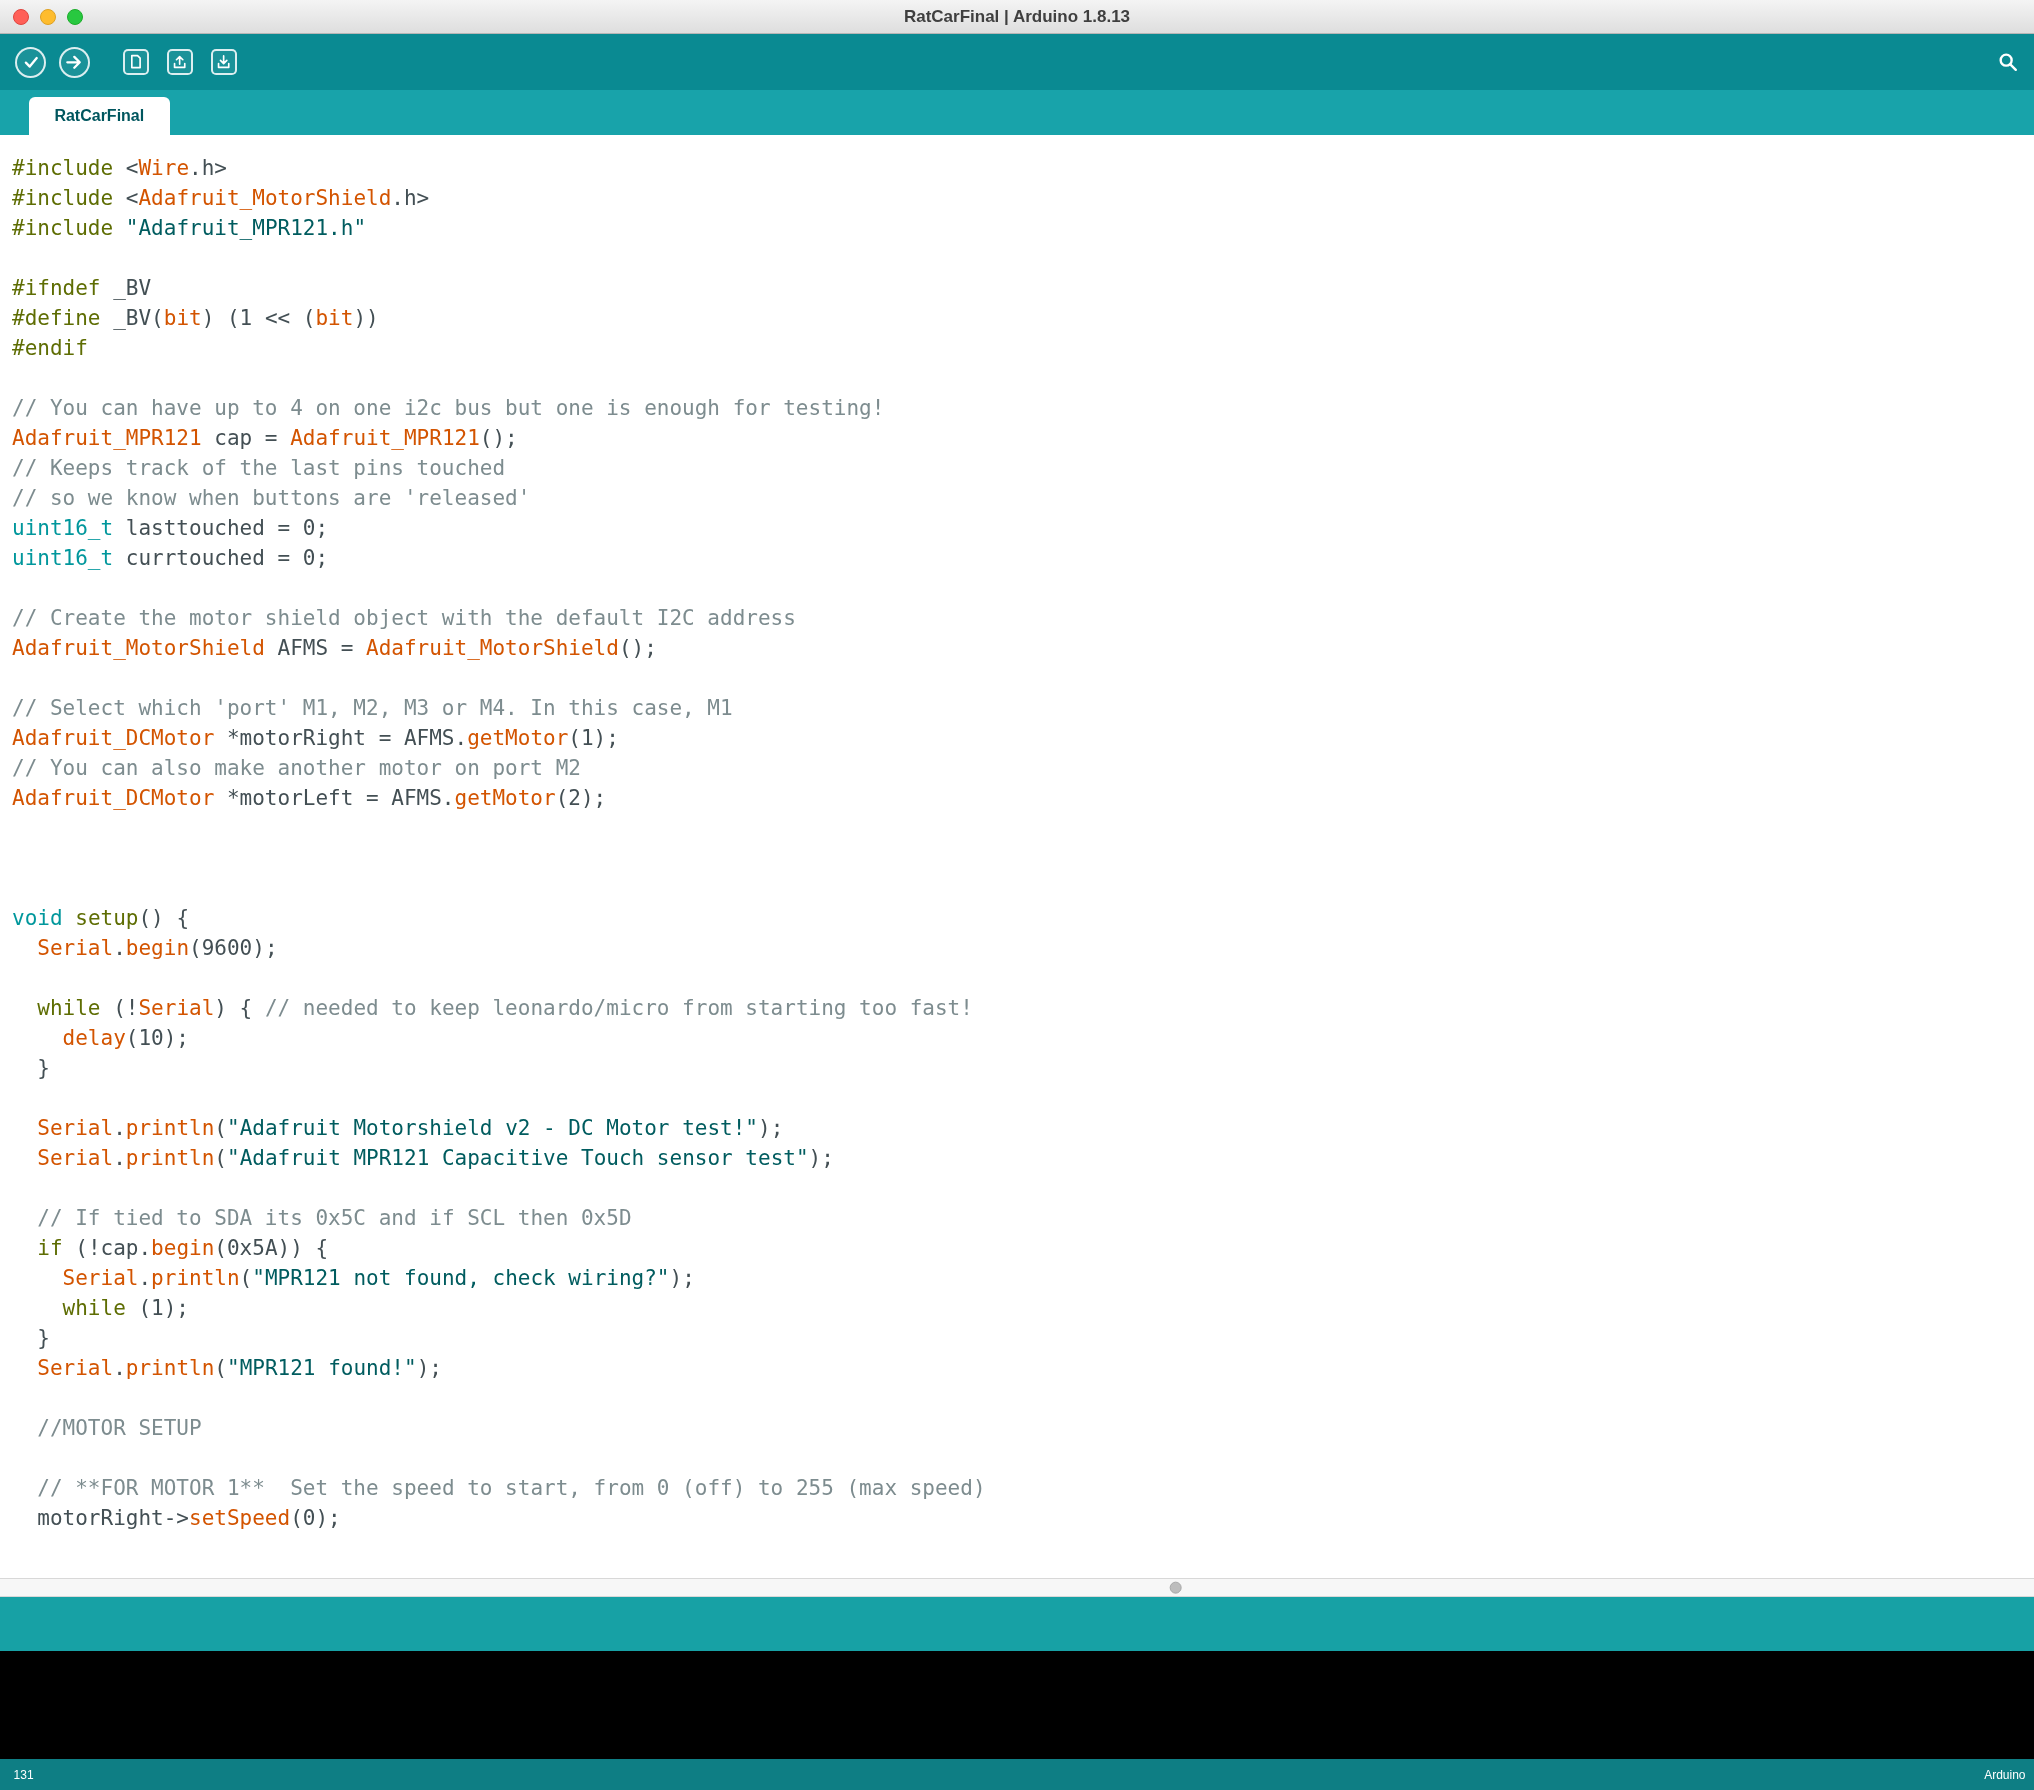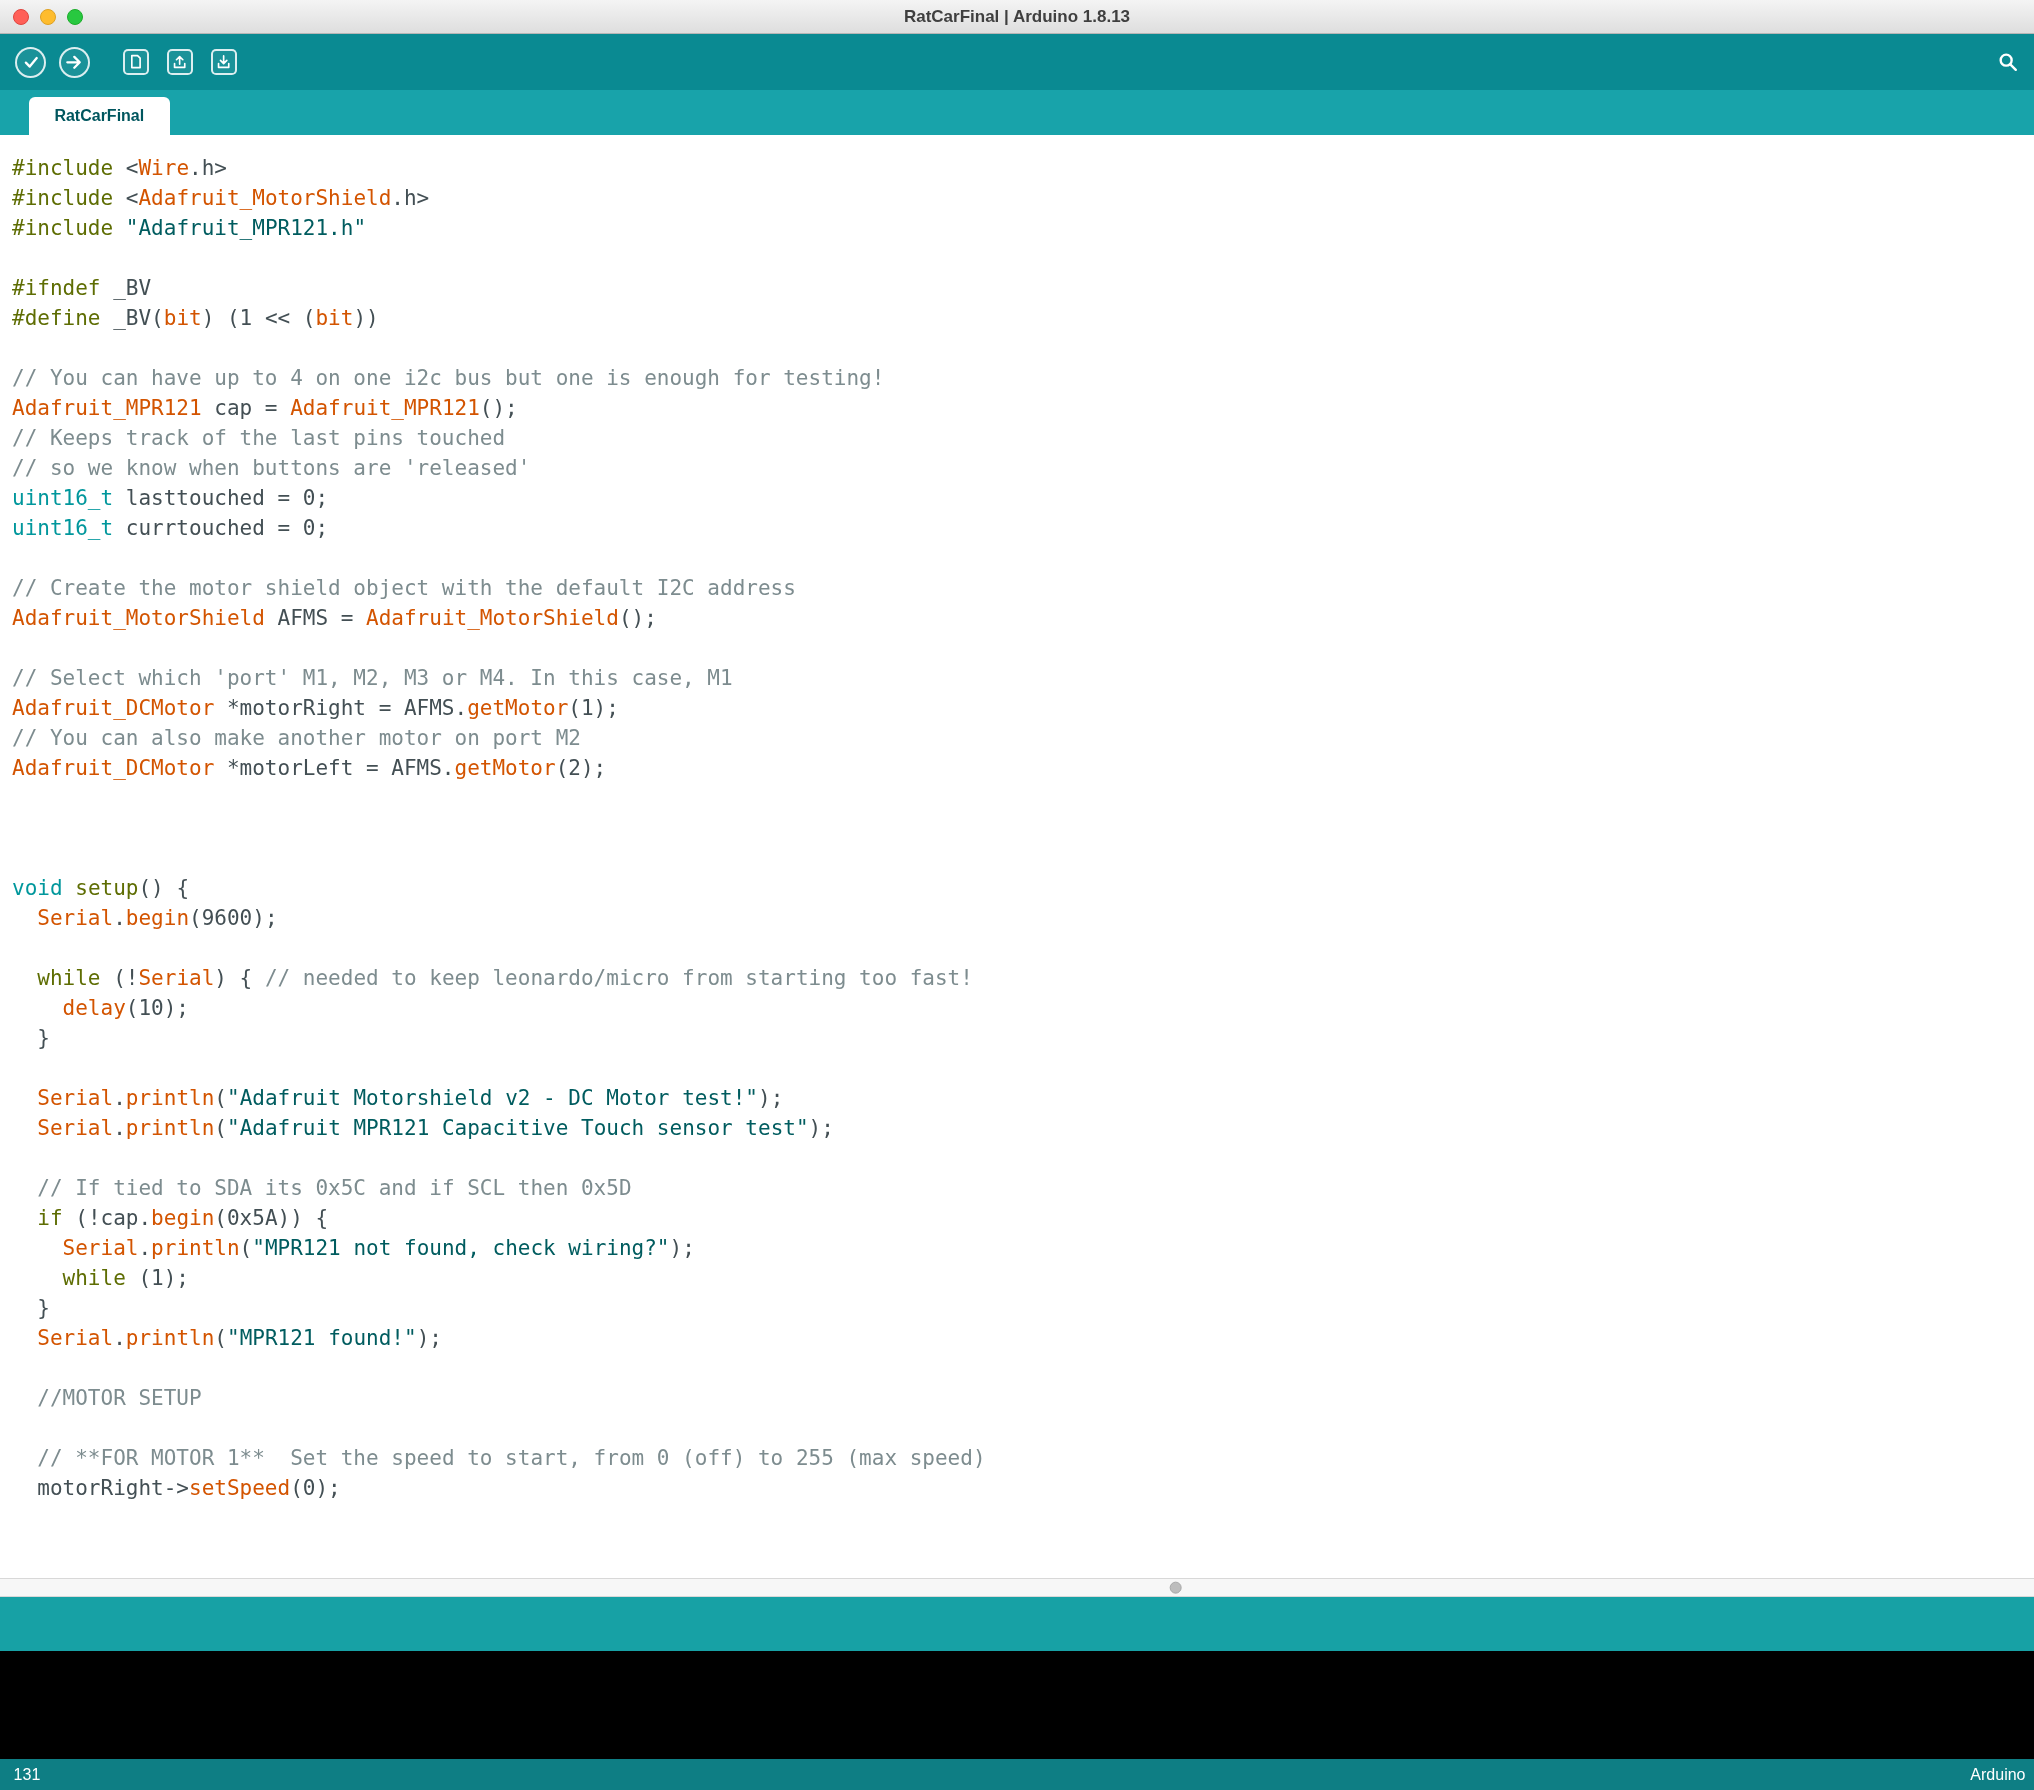--- a/index.html
+++ b/index.html
@@ -60,21 +60,21 @@
   
   .hscroll{height:18.6px;flex:0 0 18.6px;background:#f7f7f7;border-top:0.8px solid #d8d8d8;
     border-bottom:0.8px solid #d8d8d8;position:relative;}
   .hscroll-thumb{position:absolute;left:57.8%;top:50%;transform:translate(-50%,-50%);
     width:12.7px;height:12.7px;border-radius:50%;background:#bdbdbd;border:0.8px solid #a8a8a8;}
 
   
   .status-strip{height:54px;flex:0 0 54px;background:var(--status);}
   .console{height:108px;flex:0 0 108px;background:var(--console);}
   .bottombar{height:31px;flex:0 0 31px;background:var(--bottom);display:flex;align-items:center;
-    justify-content:space-between;color:#ffffff;font-size:16px;padding:0 8.5px 0 13.6px;}
+    justify-content:space-between;color:#ffffff;font-size:12px;padding:0 8.5px 0 13.6px;}
 </style>
 </head>
 <body>
 
 <div class="window">
 
   <div class="titlebar">
     <div class="traffic">
       <div class="light red"></div>
       <div class="light yellow"></div>
@@ -139,20 +139,21 @@
   </div>
 
   <div class="editor">
     <div>
         <div class="code-line"><span class="tok-g">#include</span><span class="tok-d"> &lt;</span><span class="tok-f">Wire</span><span class="tok-d">.h&gt;</span></div>
         <div class="code-line"><span class="tok-g">#include</span><span class="tok-d"> &lt;</span><span class="tok-f">Adafruit_MotorShield</span><span class="tok-d">.h&gt;</span></div>
         <div class="code-line"><span class="tok-g">#include</span><span class="tok-d"> </span><span class="tok-s">"Adafruit_MPR121.h"</span></div>
         <div class="code-line">&nbsp;</div>
         <div class="code-line"><span class="tok-g">#ifndef</span><span class="tok-d"> _BV</span></div>
         <div class="code-line"><span class="tok-g">#define</span><span class="tok-d"> _BV(</span><span class="tok-f">bit</span><span class="tok-d">) (1 &lt;&lt; (</span><span class="tok-f">bit</span><span class="tok-d">))</span></div>
+        <div class="code-line"><span class="tok-g">#endif</span></div>
         <div class="code-line">&nbsp;</div>
         <div class="code-line"><span class="tok-c">// You can have up to 4 on one i2c bus but one is enough for testing!</span></div>
         <div class="code-line"><span class="tok-f">Adafruit_MPR121</span><span class="tok-d"> cap = </span><span class="tok-f">Adafruit_MPR121</span><span class="tok-d">();</span></div>
         <div class="code-line"><span class="tok-c">// Keeps track of the last pins touched</span></div>
         <div class="code-line"><span class="tok-c">// so we know when buttons are 'released'</span></div>
         <div class="code-line"><span class="tok-k">uint16_t</span><span class="tok-d"> lasttouched = 0;</span></div>
         <div class="code-line"><span class="tok-k">uint16_t</span><span class="tok-d"> currtouched = 0;</span></div>
         <div class="code-line">&nbsp;</div>
         <div class="code-line"><span class="tok-c">// Create the motor shield object with the default I2C address</span></div>
         <div class="code-line"><span class="tok-f">Adafruit_MotorShield</span><span class="tok-d"> AFMS = </span><span class="tok-f">Adafruit_MotorShield</span><span class="tok-d">();</span></div>

